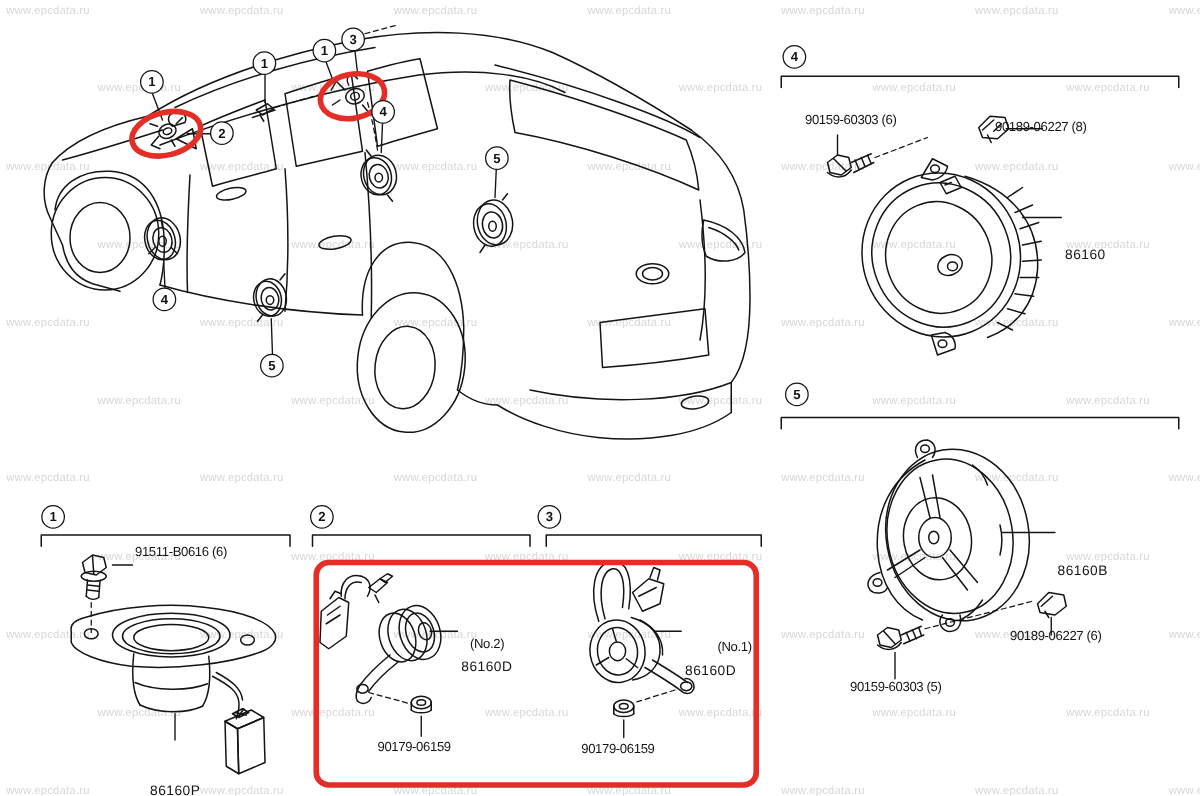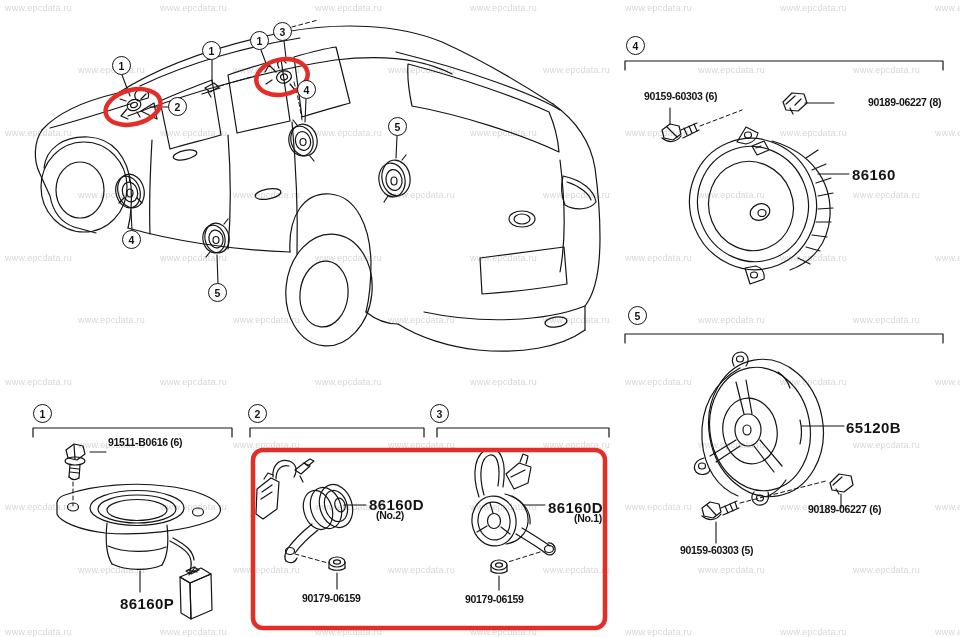--- a/index.html
+++ b/index.html
@@ -1,23 +1,23 @@
 <!DOCTYPE html>
 <html><head>
 <meta charset="utf-8">
 <style>
   html,body{margin:0;padding:0;background:#fff;}
   #stage{position:relative;width:960px;height:637px;background:#ffffff;overflow:hidden;
          font-family:"Liberation Sans",sans-serif;}
   #wm-layer{position:absolute;inset:0;z-index:0;}
   .wm{position:absolute;font-size:9px;color:#d7d7d7;white-space:nowrap;letter-spacing:0.2px;}
   #art{position:absolute;left:0;top:0;z-index:1;}
-  .plabel{position:absolute;z-index:2;font-weight:bold;font-size:10.5px;letter-spacing:-0.3px;
+  .plabel{position:absolute;z-index:2;font-weight:normal;font-size:10.5px;letter-spacing:-0.3px;
           color:#141414;white-space:nowrap;}
-  .plabel.big{font-size:15px;letter-spacing:0.4px;}
+  .plabel.big{font-size:11px;letter-spacing:0.4px;margin-top:32px;}
   .callout{position:absolute;z-index:3;width:17px;height:17px;border:1.5px solid #141414;
            border-radius:50%;background:#fff;display:flex;align-items:center;justify-content:center;
            font-weight:bold;font-size:10.5px;color:#141414;}
 </style>
 </head>
 <body>
 
 <div id="stage">
 
   <div id="wm-layer">
@@ -415,24 +415,24 @@
   <div class="callout" style="left:122px;top:230px">4</div>
   <div class="callout" style="left:208px;top:283px">5</div>
 
   <div class="callout" style="left:33px;top:404px">1</div>
   <div class="callout" style="left:248px;top:404px">2</div>
   <div class="callout" style="left:430px;top:404px">3</div>
   <div class="callout" style="left:626px;top:36px">4</div>
   <div class="callout" style="left:628px;top:306px">5</div>
 
   <div class="plabel" style="left:644px;top:90px">90159-60303 (6)</div>
-  <div class="plabel" style="left:868px;top:96px">90189-06227 (8)</div>
+  <div class="plabel" style="left:796px;top:96px">90189-06227 (8)</div>
   <div class="plabel big" style="left:852px;top:166px">86160</div>
 
-  <div class="plabel big" style="left:846px;top:419px">65120B</div>
+  <div class="plabel big" style="left:846px;top:419px">86160B</div>
   <div class="plabel" style="left:808px;top:503px">90189-06227 (6)</div>
   <div class="plabel" style="left:680px;top:544px">90159-60303 (5)</div>
 
   <div class="plabel" style="left:108px;top:436px">91511-B0616 (6)</div>
   <div class="plabel big" style="left:120px;top:595px">86160P</div>
 
   <div class="plabel big" style="left:369px;top:496px">86160D</div>
   <div class="plabel" style="left:376px;top:509px">(No.2)</div>
   <div class="plabel" style="left:302px;top:592px">90179-06159</div>
 

